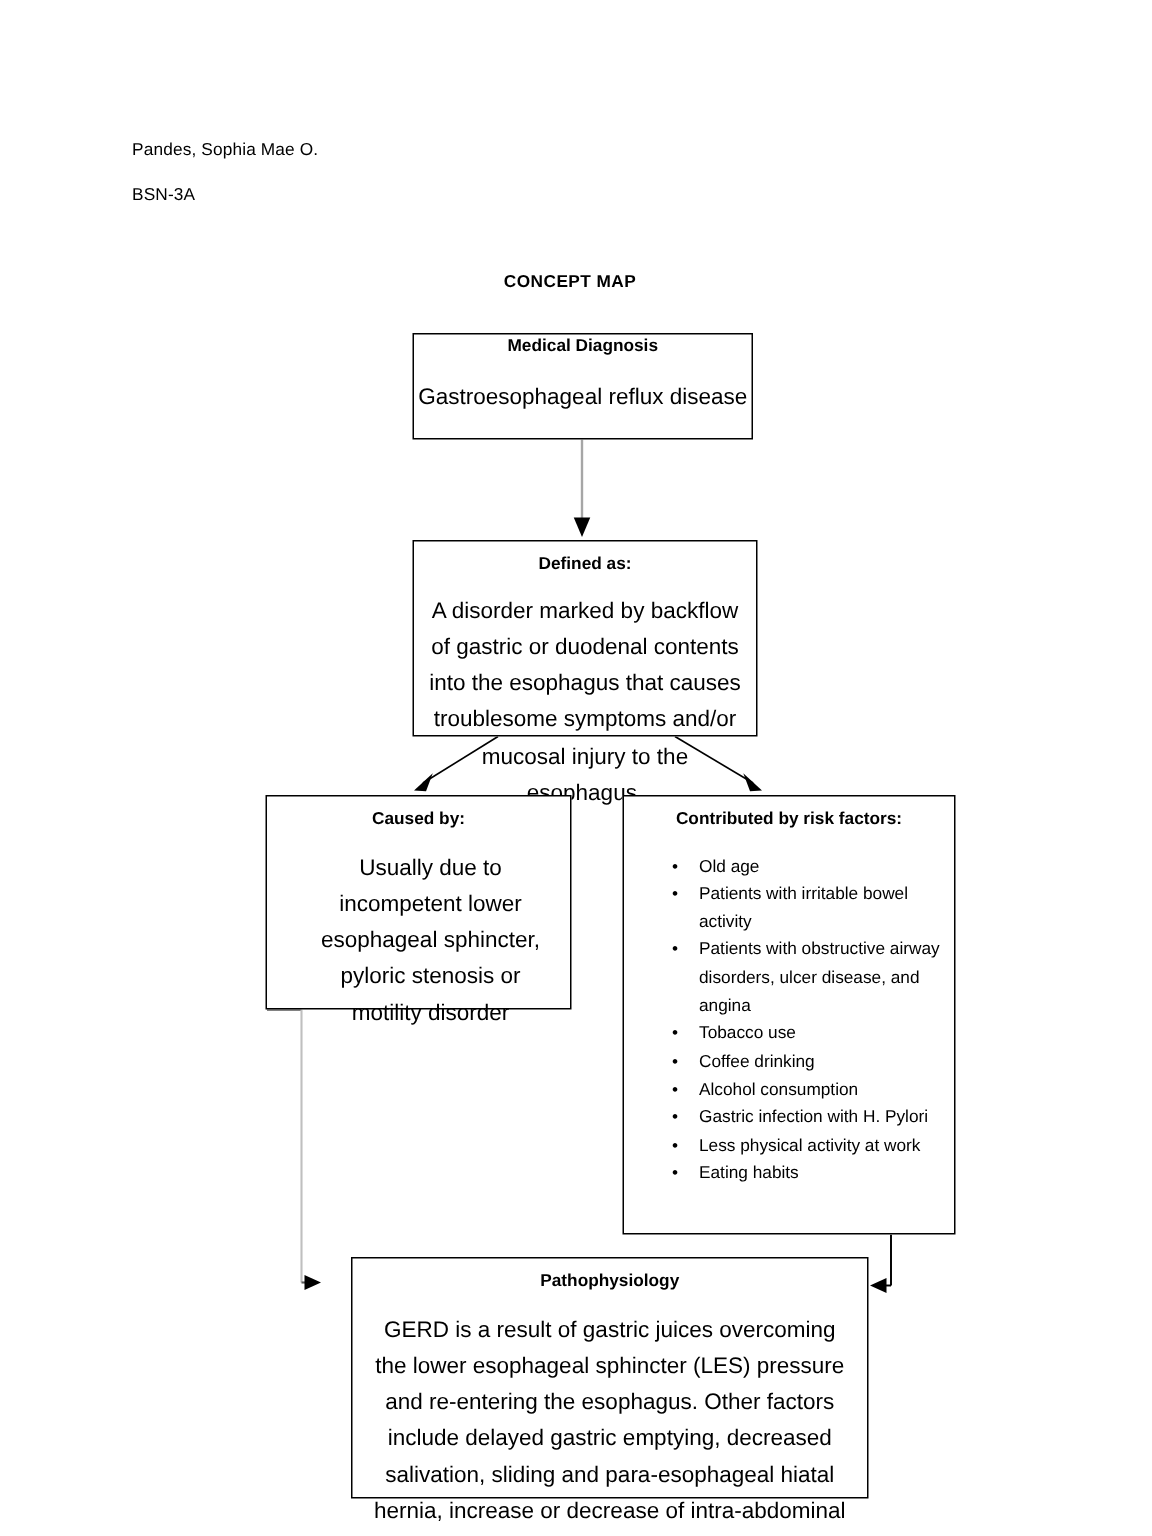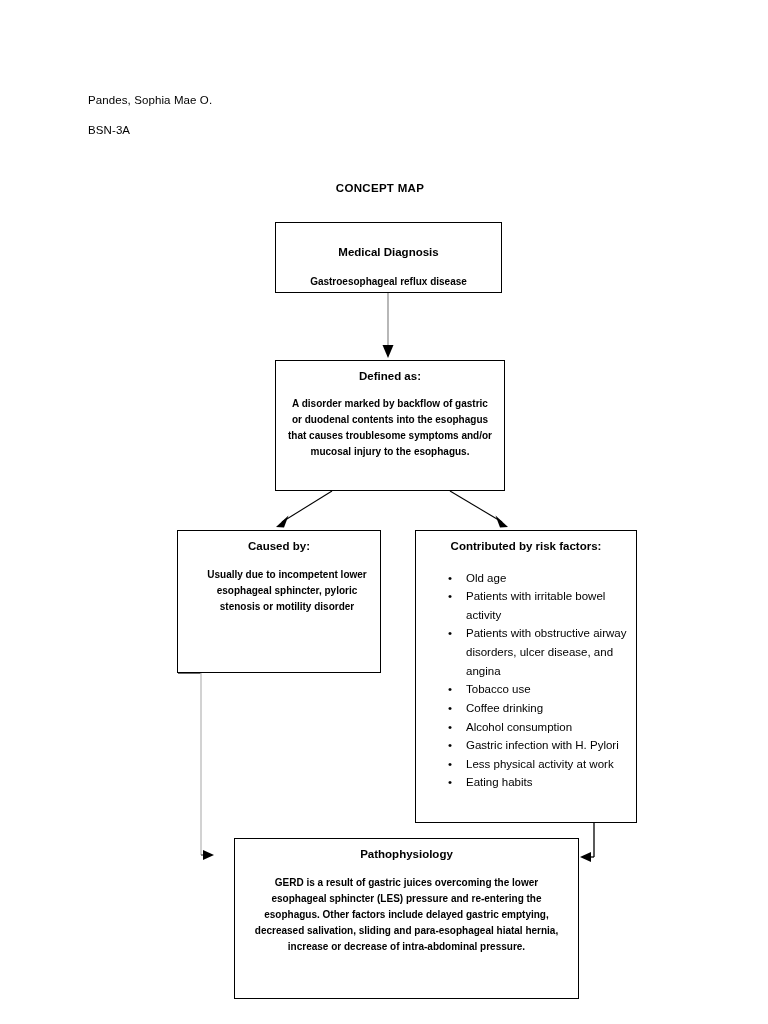--- a/index.html
+++ b/index.html
@@ -53,32 +53,32 @@
     border: 1px solid #000000;
     background: #ffffff;
     text-align: center;
   }
   .node .ttl {
     font-size: 11.5px;
     font-weight: bold;
     line-height: 1.35;
   }
   .node .body {
-    font-size: 10px;
-    font-weight: bold;
+    font-size: 15px;
+    font-weight: normal;
     line-height: 1.62;
   }
 
   
   #box-diagnosis {
     left: 275px;
     top: 222px;
     width: 227px;
     height: 71px;
-    padding-top: 22px;
+    padding-top: 1px;
   }
   #box-diagnosis .body { margin-top: 13px; }
 
   
   #box-defined {
     left: 275px;
     top: 360px;
     width: 230px;
     height: 131px;
     padding: 8px 10px 0 10px;

